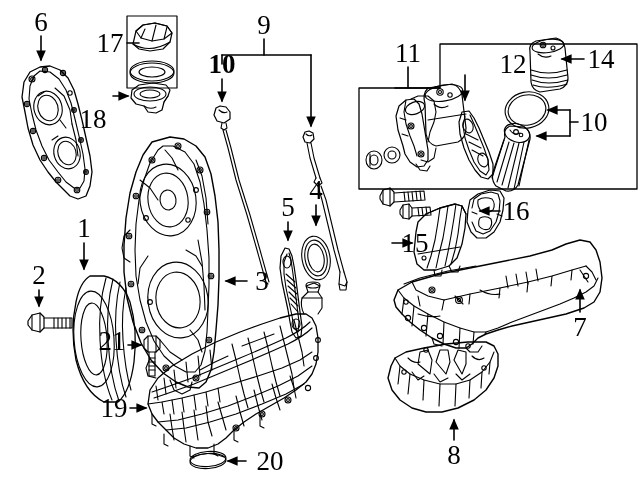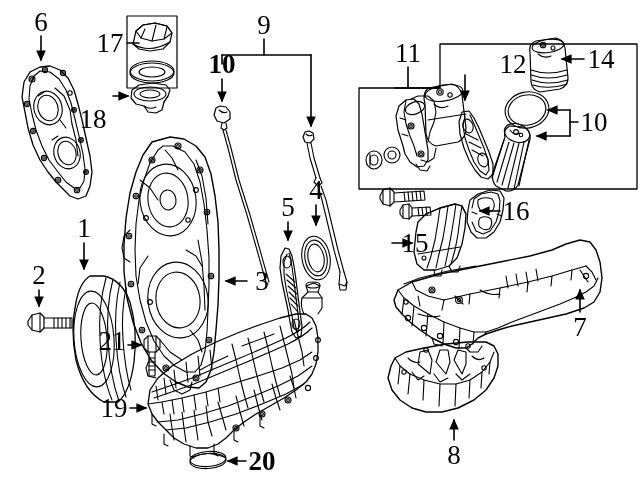--- a/index.html
+++ b/index.html
@@ -571,17 +571,17 @@
     <div class="callout" style="left:222px; top:64px;font-weight:bold;">10</div>
     <div class="callout" style="left:408px; top:53px;">11</div>
     <div class="callout" style="left:465px; top:64px;margin-left:48px;">12</div>
     <div class="callout" style="left:594px; top:122px;">10</div>
     <div class="callout" style="left:601px; top:59px;">14</div>
     <div class="callout" style="left:376px; top:243px;margin-left:39px;">15</div>
     <div class="callout" style="left:516px; top:211px;">16</div>
     <div class="callout" style="left:110px; top:43px;">17</div>
     <div class="callout" style="left:93px;  top:96px;margin-top:23px;">18</div>
     <div class="callout" style="left:114px; top:408px;">19</div>
-    <div class="callout" style="left:262px; top:461px;font-weight:bold;">20</div>
+    <div class="callout" style="left:270px; top:461px;">20</div>
     <div class="callout" style="left:112px; top:341px;">21</div>
   </div>
 
 </div>
 
 </body></html>

